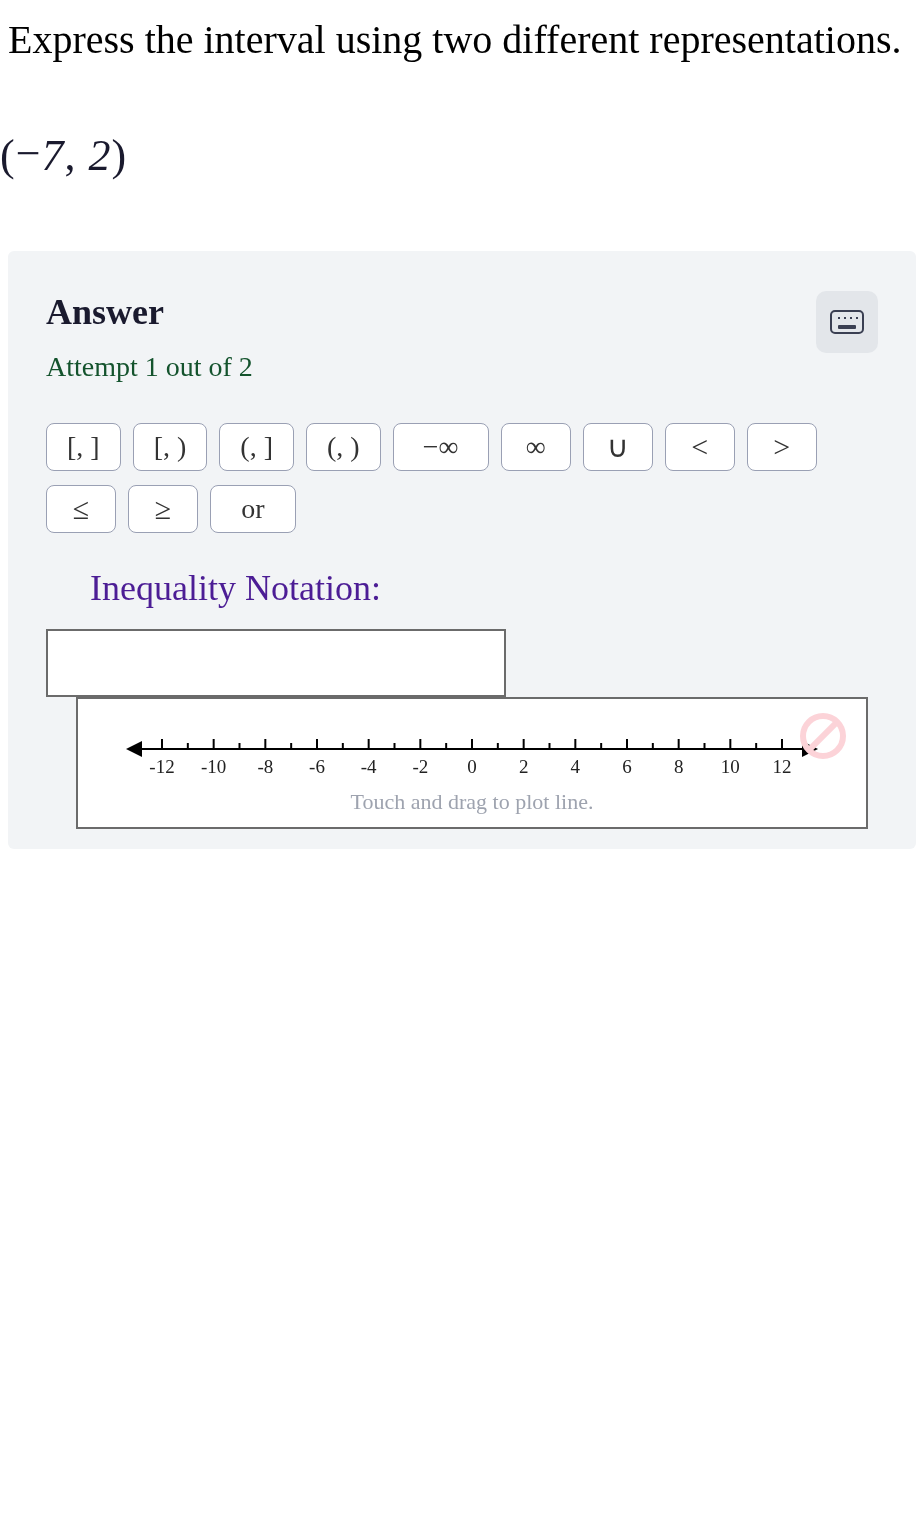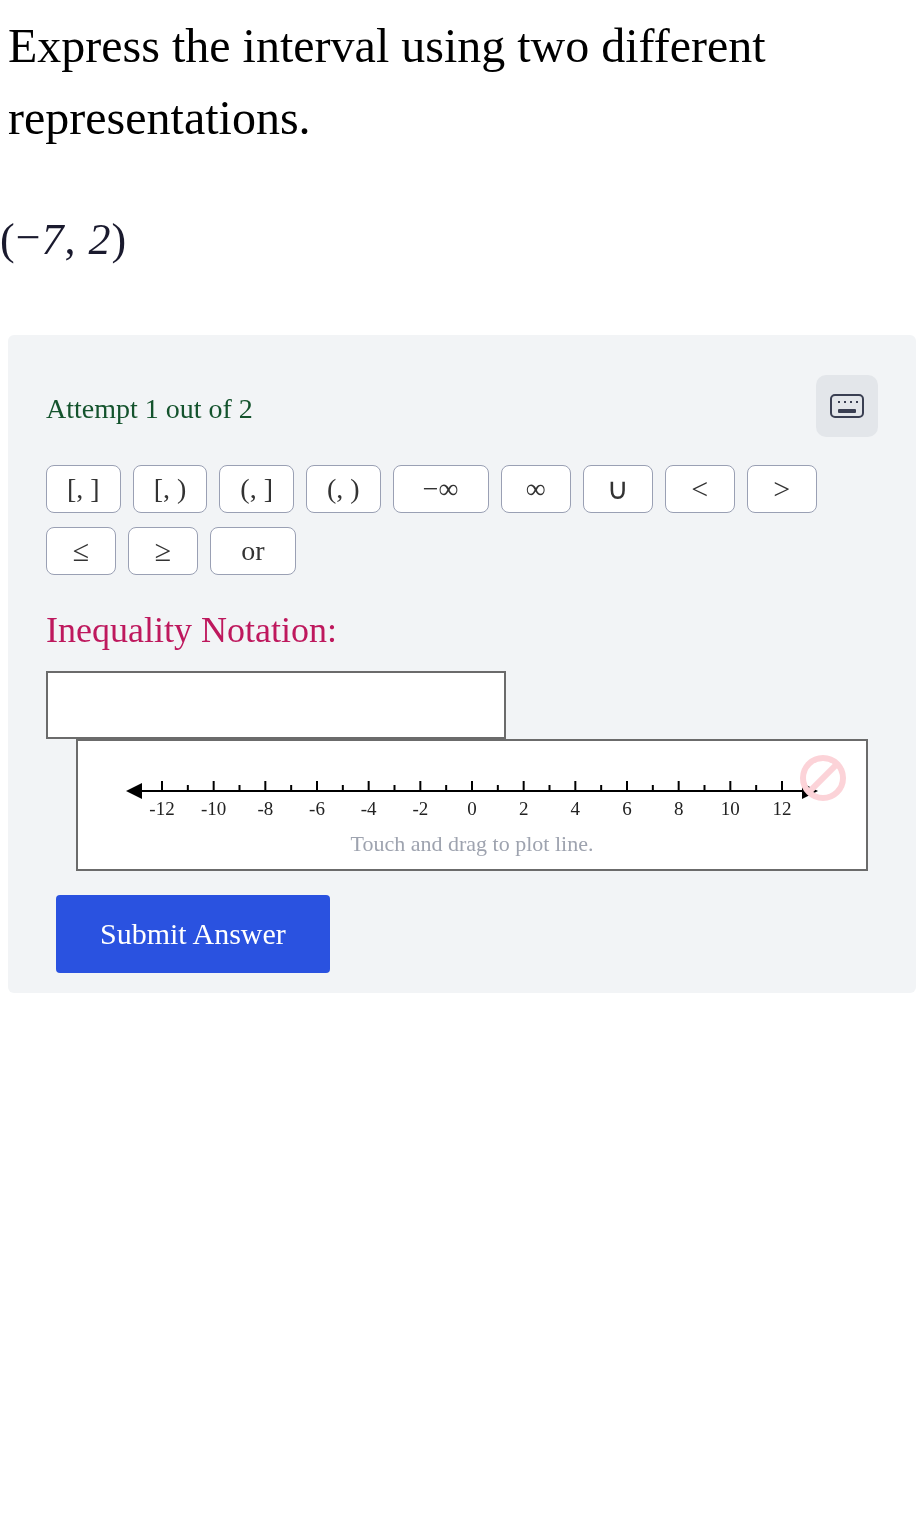--- a/index.html
+++ b/index.html
@@ -6,21 +6,21 @@
   body {
     font-family: Georgia, 'Times New Roman', serif;
     background: #fff;
     color: #1a1a2e;
     width: 924px;
   }
   .question {
     padding: 10px 8px 0 8px;
   }
   .question-text {
-    font-size: 48px;
+    font-size: 40px;
     line-height: 1.5;
     font-weight: 400;
     color: #000;
   }
   .expression {
     text-align: left;
     font-size: 44px;
     margin: 60px 0 70px 0;
     font-family: Georgia, serif;
     font-style: italic;
@@ -104,23 +104,24 @@
     line-height: 1;
     height: 48px;
     display: inline-flex;
     align-items: center;
     justify-content: center;
   }
   .sym-btn.wide { min-width: 96px; }
   .sym-btn.tall-sym { font-size: 30px; }
   .section-label {
     font-size: 36px;
-    color: #be185d;
+    color: #4c1d95;
     margin-top: 34px;
     margin-bottom: 20px;
+    margin-left: 44px;
   }
   .ineq-input {
     width: 460px;
     height: 68px;
     background: #fff;
     border: 2px solid #6b6b6b;
     font-size: 28px;
     padding: 0 12px;
     font-family: Georgia, serif;
   }
@@ -180,20 +181,21 @@
   <div class="question-text">Express the interval using two different representations.</div>
 </div>
 
 <div class="expression">
   <span class="paren">(</span><span class="minus">−</span>7<span style="font-style:normal">, </span>2<span class="paren">)</span>
 </div>
 
 <div class="answer-panel">
   <div class="answer-header">
     <div>
+      <div class="answer-title">Answer</div>
       <div class="attempt">Attempt 1 out of 2</div>
     </div>
     <button class="kbd-btn">
       <span class="kbd-icon-outer"></span>
     </button>
   </div>
 
   <div class="sym-row">
     <button class="sym-btn">[, ]</button>
     <button class="sym-btn">[, )</button>
@@ -258,14 +260,13 @@
           <line x1="608.3333333333334" x2="608.3333333333334" y1="22" y2="32" stroke="#000" stroke-width="2"></line>
           <text x="608.3333333333334" y="56" class="tick-label">10</text>
           <line x1="634.1666666666666" x2="634.1666666666666" y1="26" y2="32" stroke="#000" stroke-width="2"></line>
           <line x1="660" x2="660" y1="22" y2="32" stroke="#000" stroke-width="2"></line>
           <text x="660" y="56" class="tick-label">12</text>
         </g>
     </svg>
     <div class="numline-hint">Touch and drag to plot line.</div>
   </div>
 
-  <button class="submit-btn">Submit Answer</button>
 </div>
 
 </body></html>

